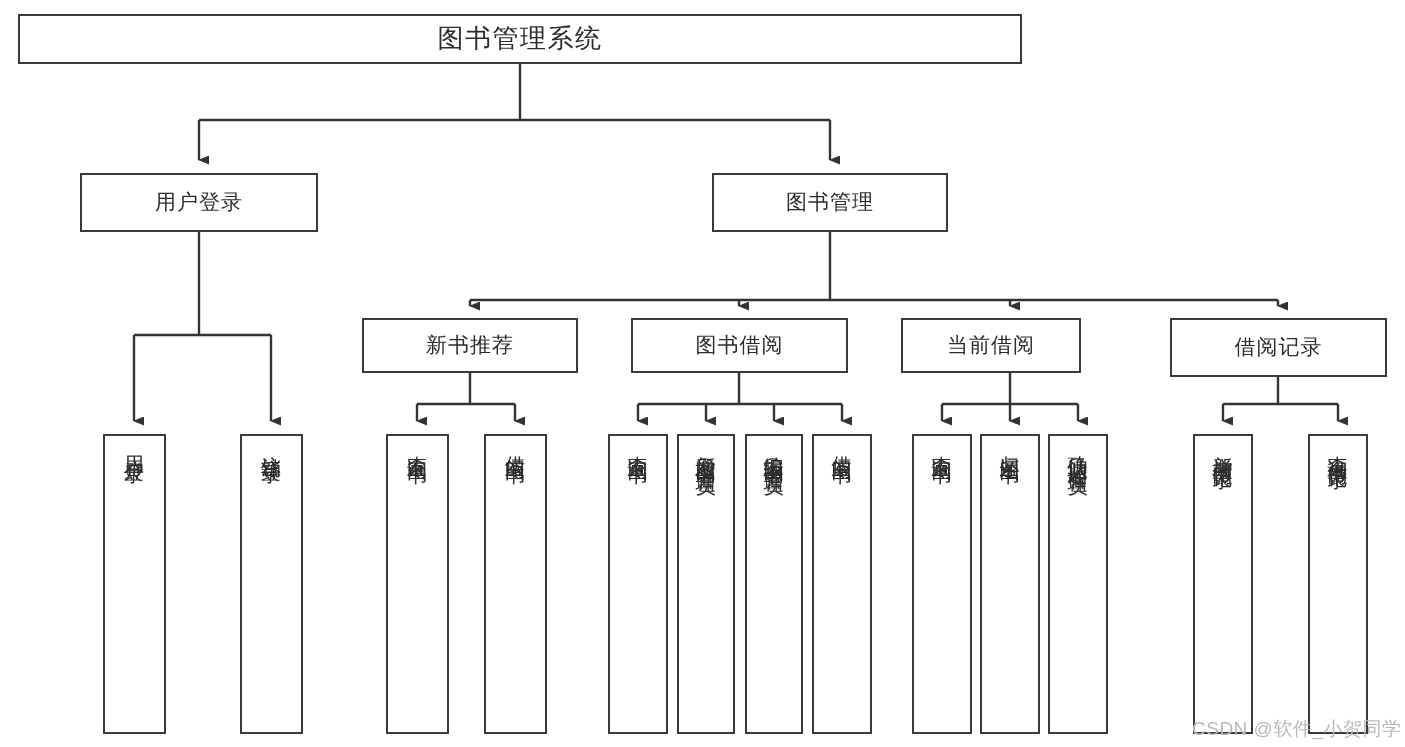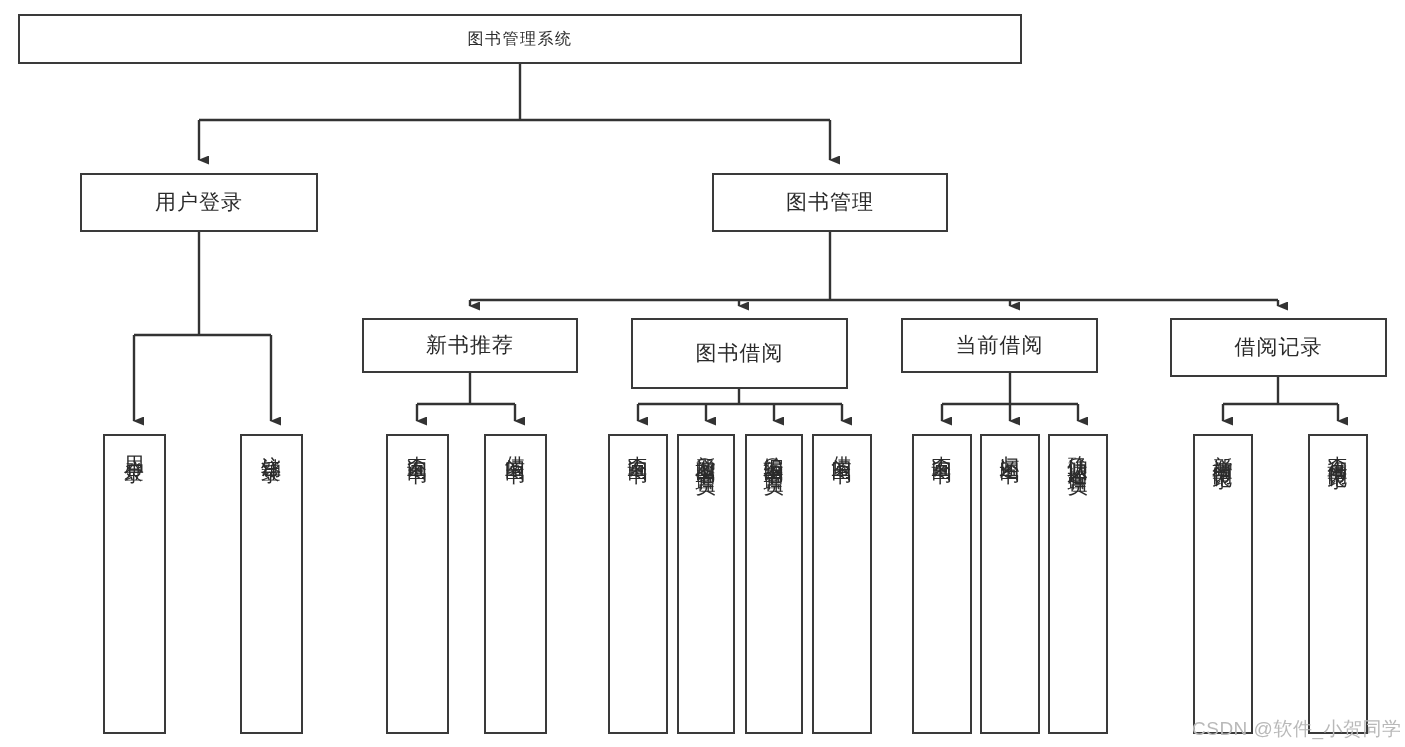--- a/index.html
+++ b/index.html
@@ -40,21 +40,21 @@
     text-align: center;
     line-height: 1.15;
   }
   
   .node.h .label {
     font-size: 21px;
     letter-spacing: 1px;
     white-space: nowrap;
   }
   .node.root .label {
-    font-size: 16px;
+    font-size: 26px;
     letter-spacing: 1.5px;
   }
   
   .node.v {
     align-items: flex-start;
     justify-content: center;
     padding-top: 4px;
   }
   .node.v .label {
     writing-mode: vertical-rl;
@@ -134,24 +134,24 @@
   <div class="node h" style="left:80px; top:173px; width:238px; height:59px;">
     <span class="label">用户登录</span>
   </div>
   <div class="node h" style="left:362px; top:318px; width:216px; height:55px;">
     <span class="label">新书推荐</span>
   </div>
 
   <div class="node h" style="left:712px; top:173px; width:236px; height:59px;">
     <span class="label">图书管理</span>
   </div>
-  <div class="node h" style="left:631px; top:318px; width:217px; height:71px;">
+  <div class="node h" style="left:631px; top:318px; width:217px; height:55px;">
     <span class="label">图书借阅</span>
   </div>
-  <div class="node h" style="left:901px; top:318px; width:197px; height:55px;justify-content:center;">
+  <div class="node h" style="left:901px; top:318px; width:180px; height:55px;justify-content:center;">
     <span class="label">当前借阅</span>
   </div>
   <div class="node h" style="left:1170px; top:318px; width:217px; height:59px;">
     <span class="label">借阅记录</span>
   </div>
 
   <div class="node v" style="left:103px; top:434px; width:63px; height:300px;">
     <span class="label">用户登录</span>
   </div>
   <div class="node v" style="left:240px; top:434px; width:63px; height:300px;">

